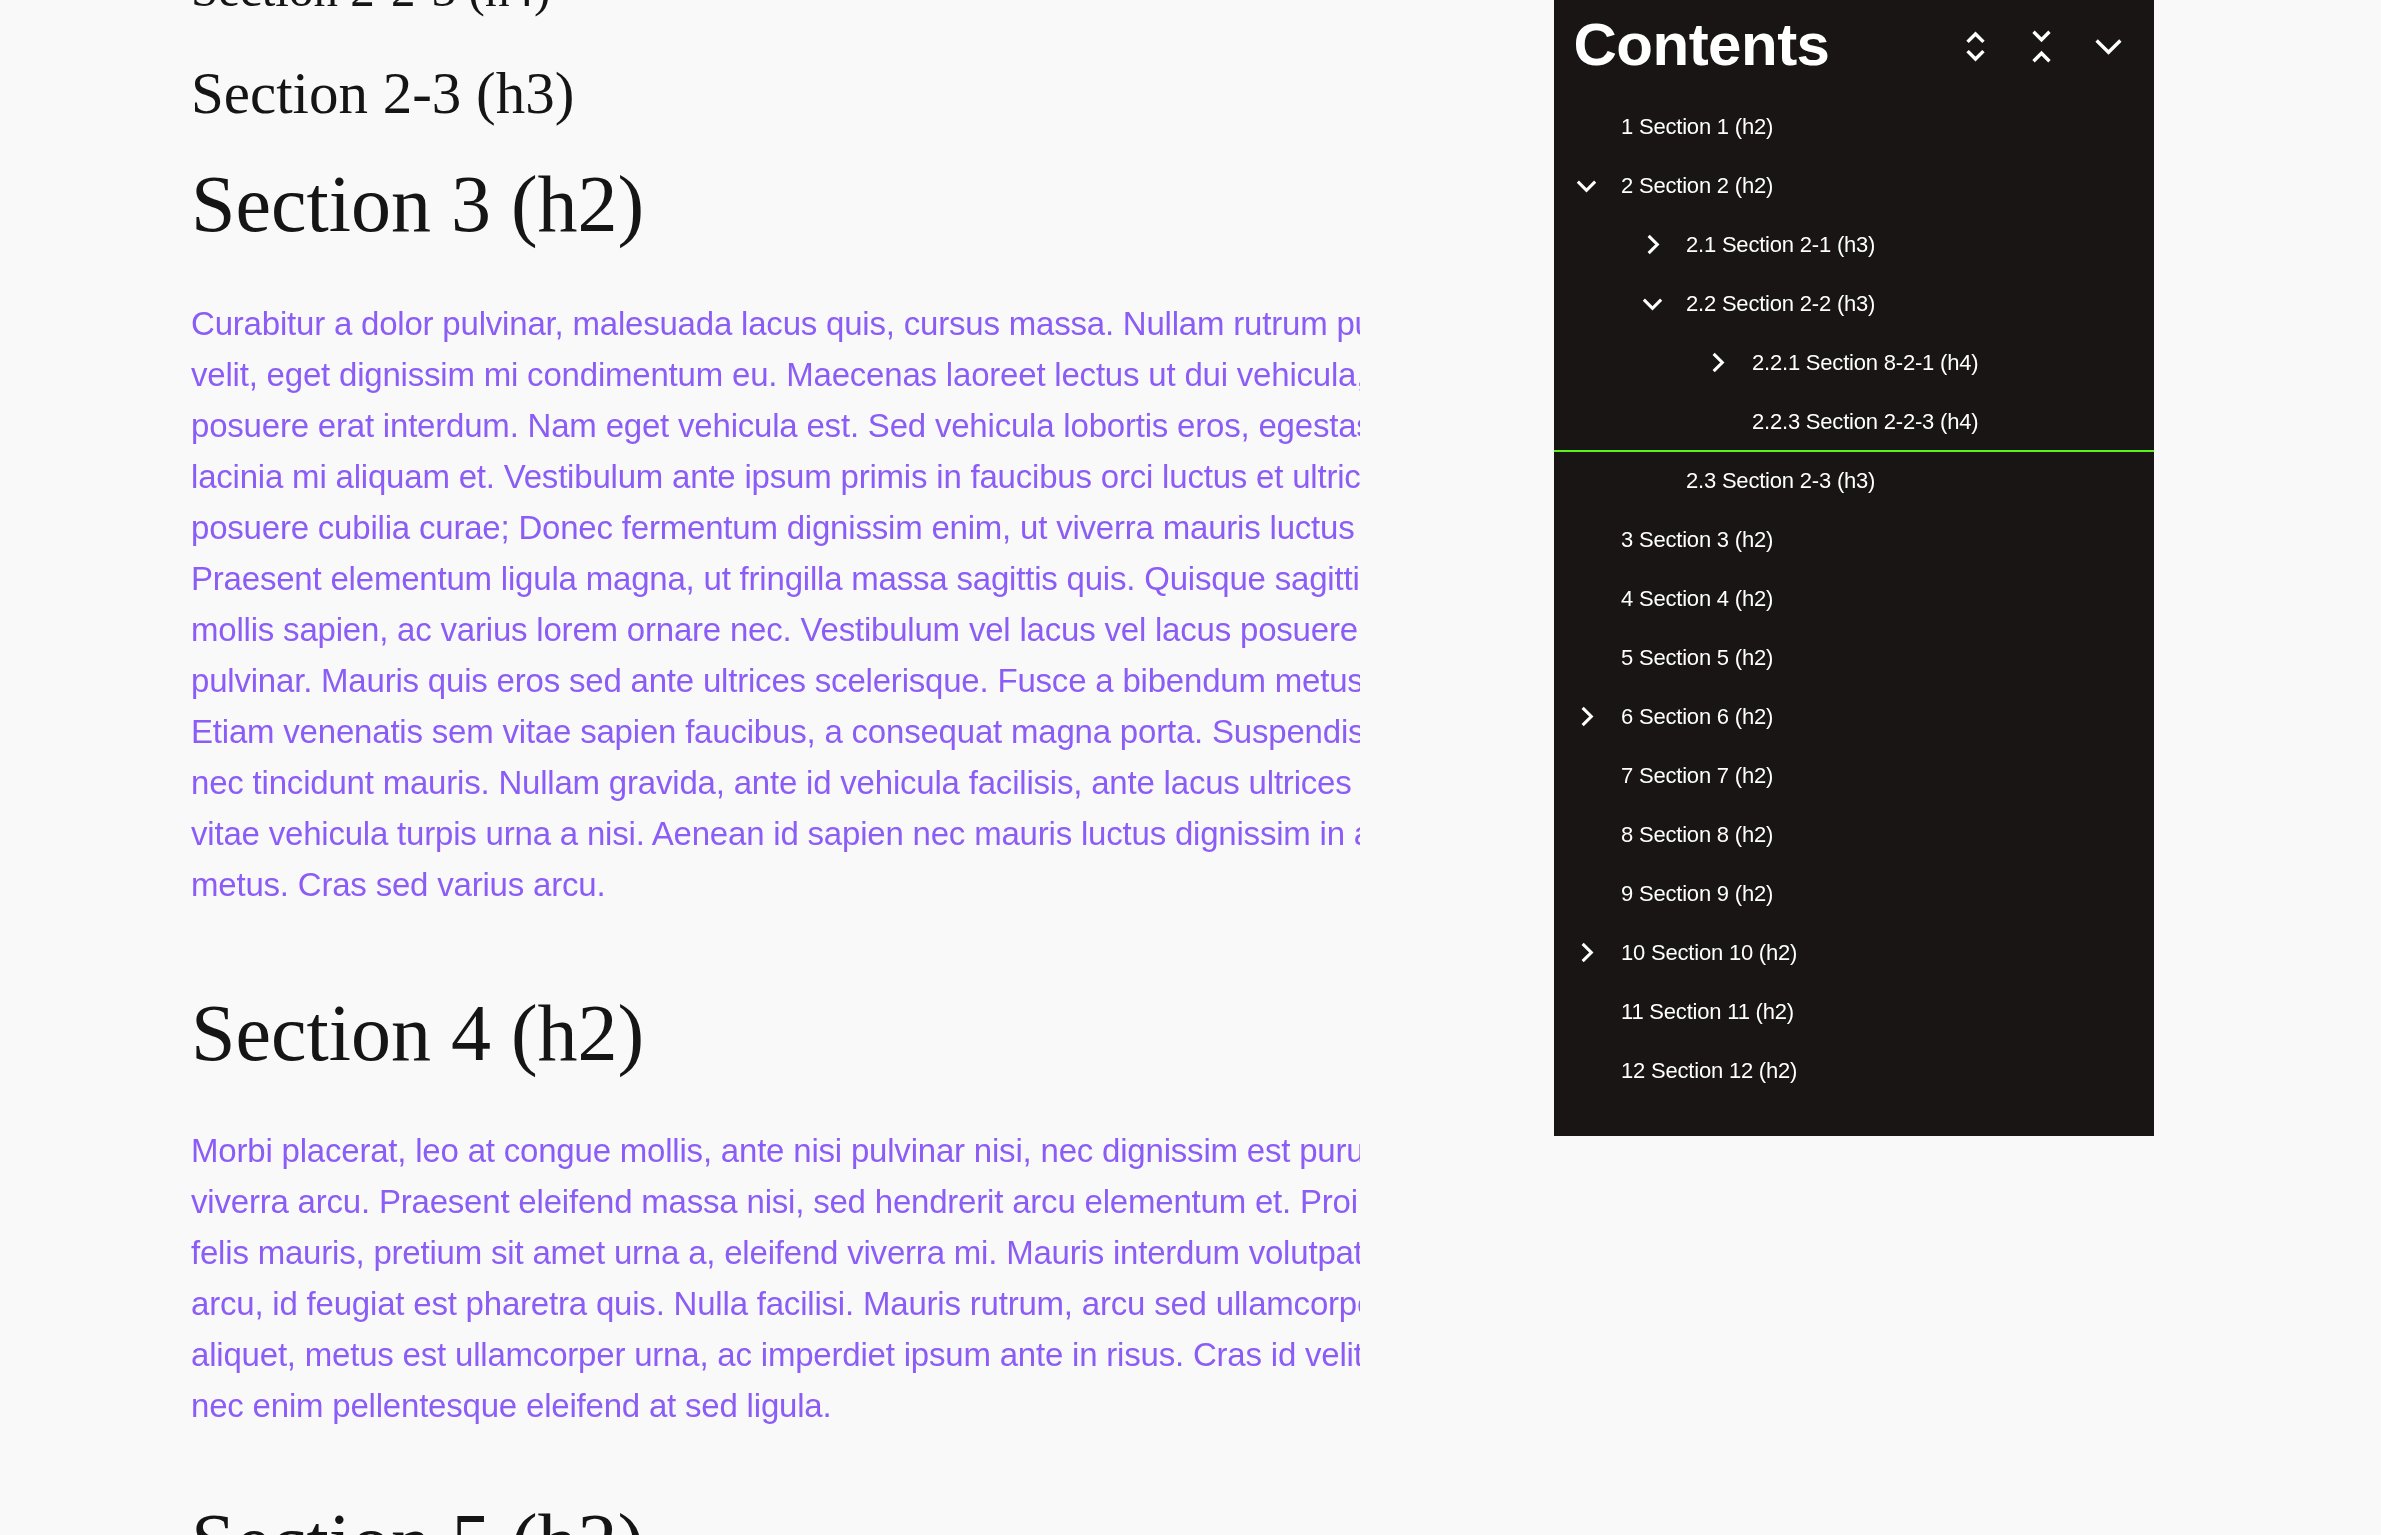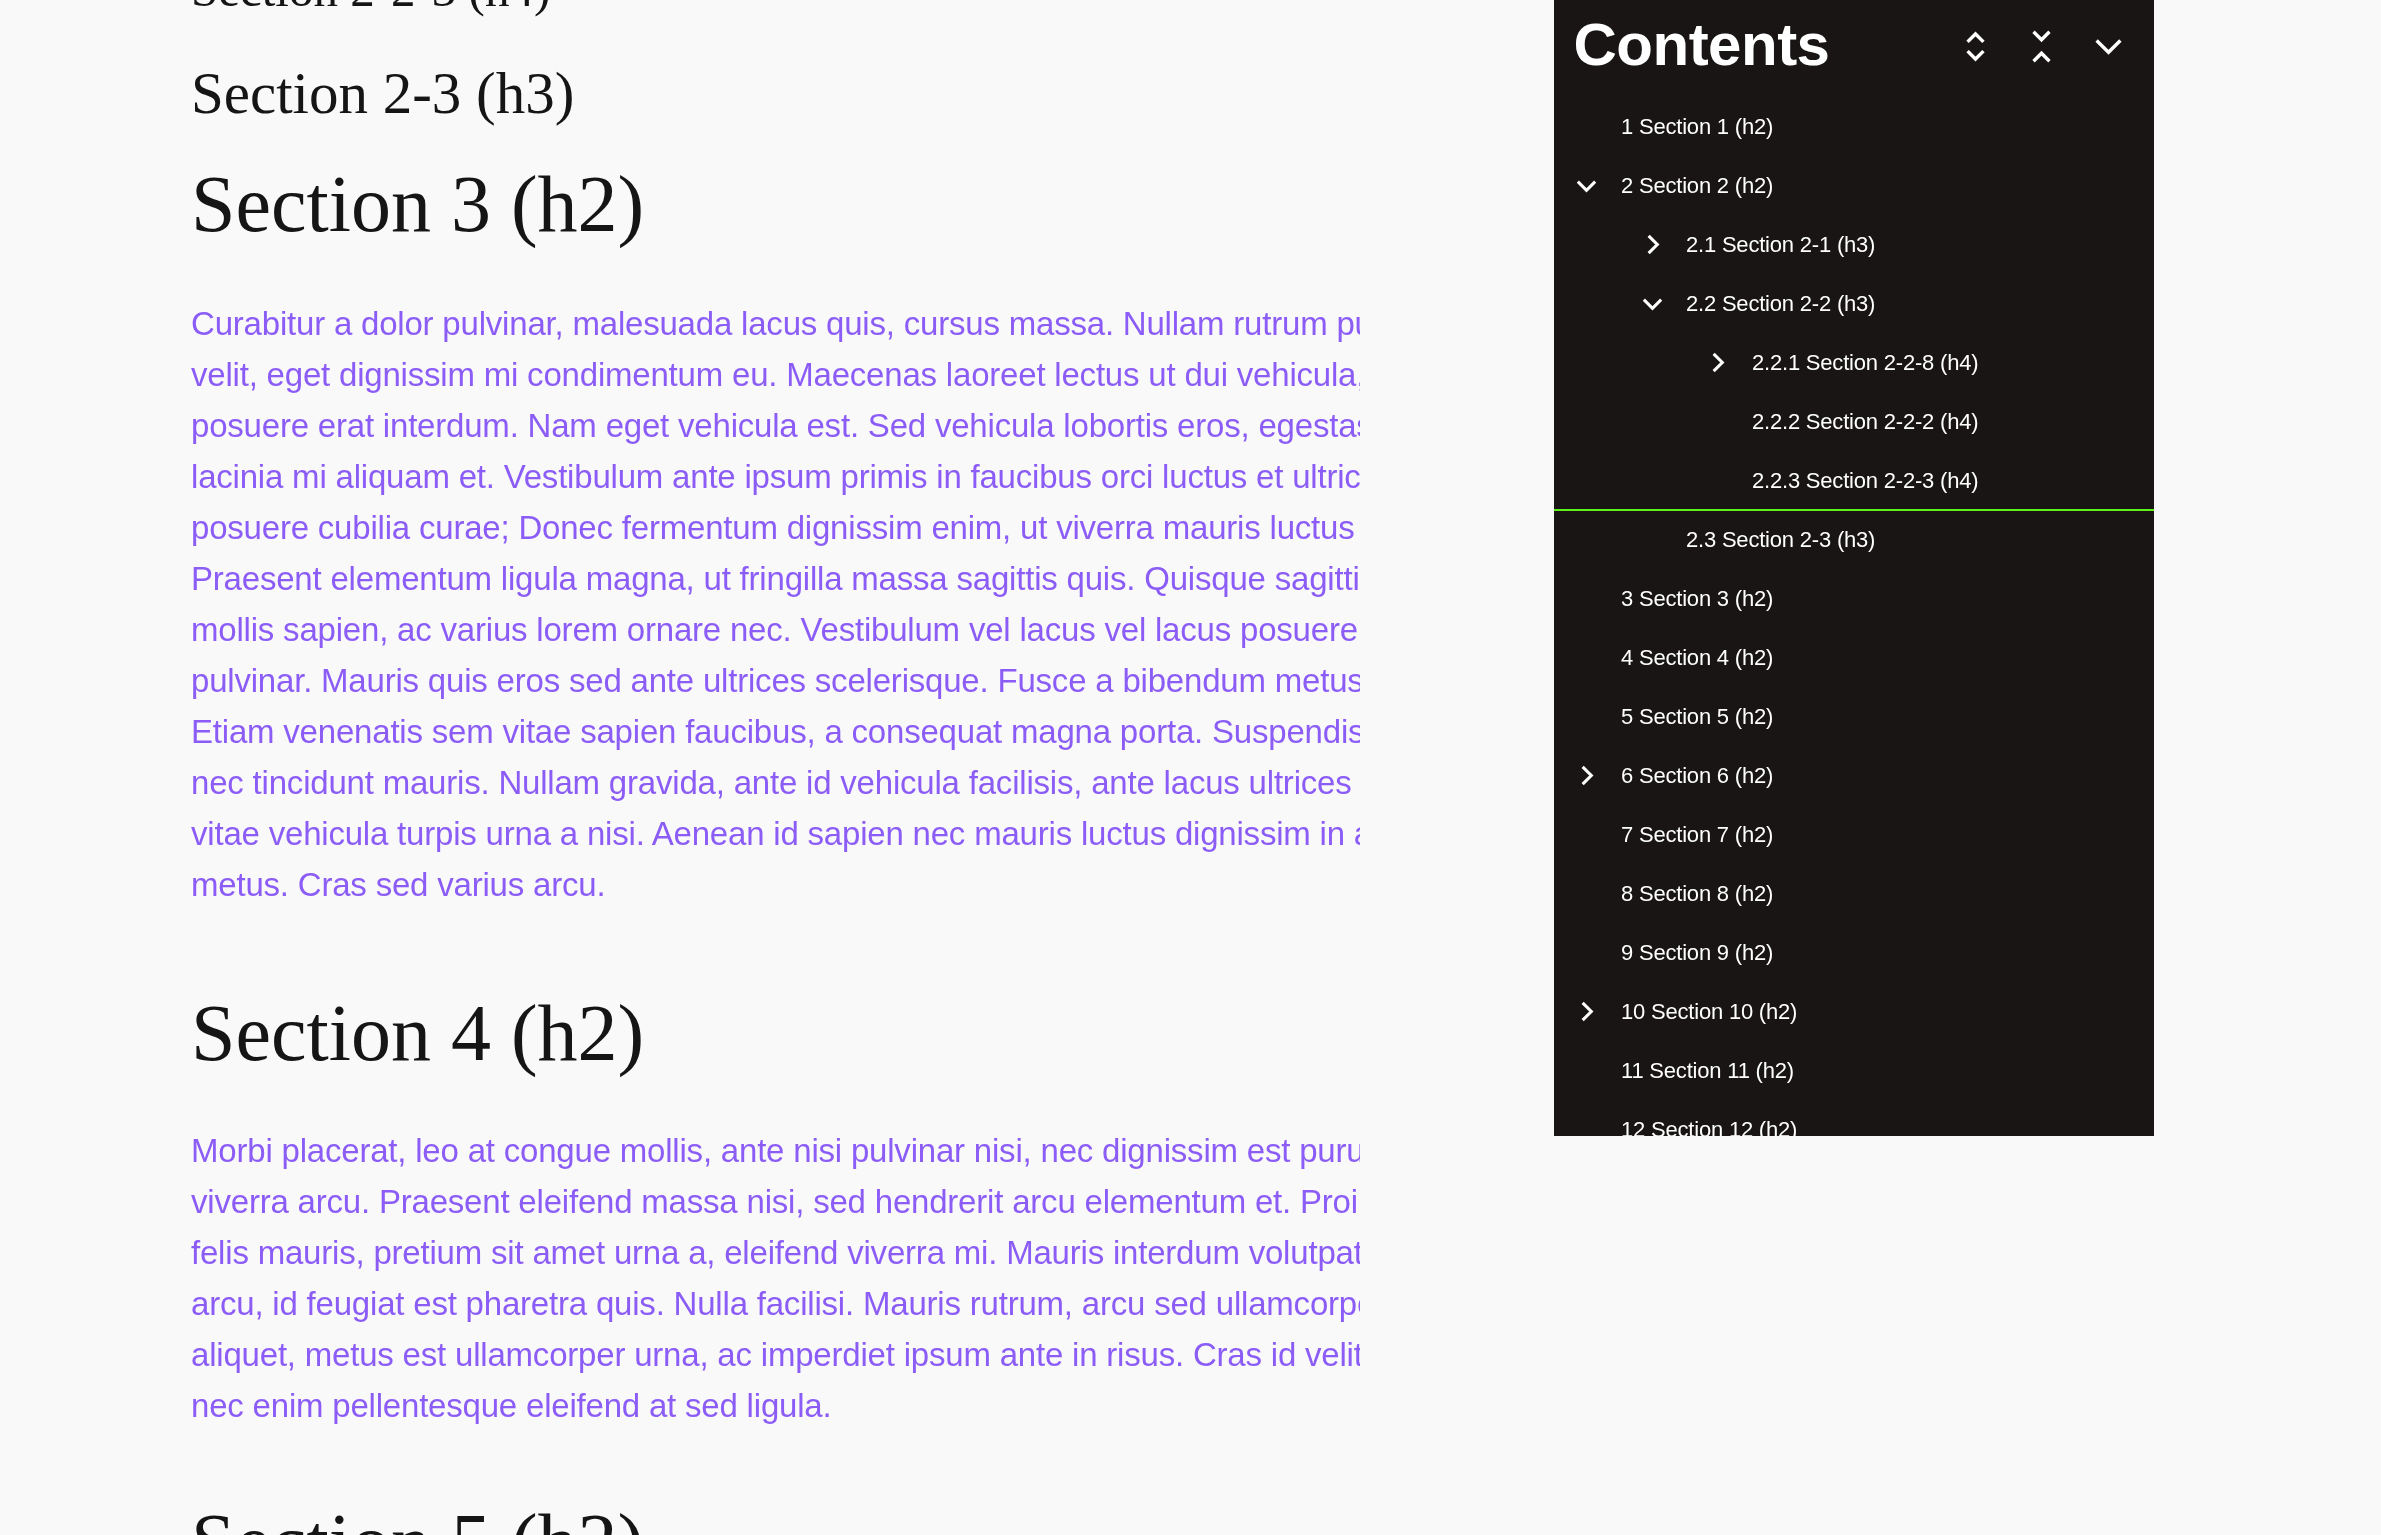--- a/index.html
+++ b/index.html
@@ -109,24 +109,21 @@
           </svg>
         </span>
         <span class="label">2.2 Section 2-2 (h3)</span>
       </div>
     <div class="toc-item lvl-4">
         <span class="chev">
           <svg width="25" height="25" viewBox="0 0 26 26">
             <polyline points="9,4 18,13 9,22"></polyline>
           </svg>
         </span>
-        <span class="label">2.2.1 Section 2-2-8 (h4)</span>
-      </div>
-    <div class="toc-item lvl-4">
-        <span class="label">2.2.2 Section 2-2-2 (h4)</span>
+        <span class="label">2.2.1 Section 8-2-1 (h4)</span>
       </div>
     <div class="toc-item lvl-4">
         <span class="label">2.2.3 Section 2-2-3 (h4)</span>
       </div>
     <div class="marker"></div>
     <div class="toc-item lvl-3">
         <span class="label">2.3 Section 2-3 (h3)</span>
       </div>
     <div class="toc-item lvl-2">
         <span class="label">3 Section 3 (h2)</span>

